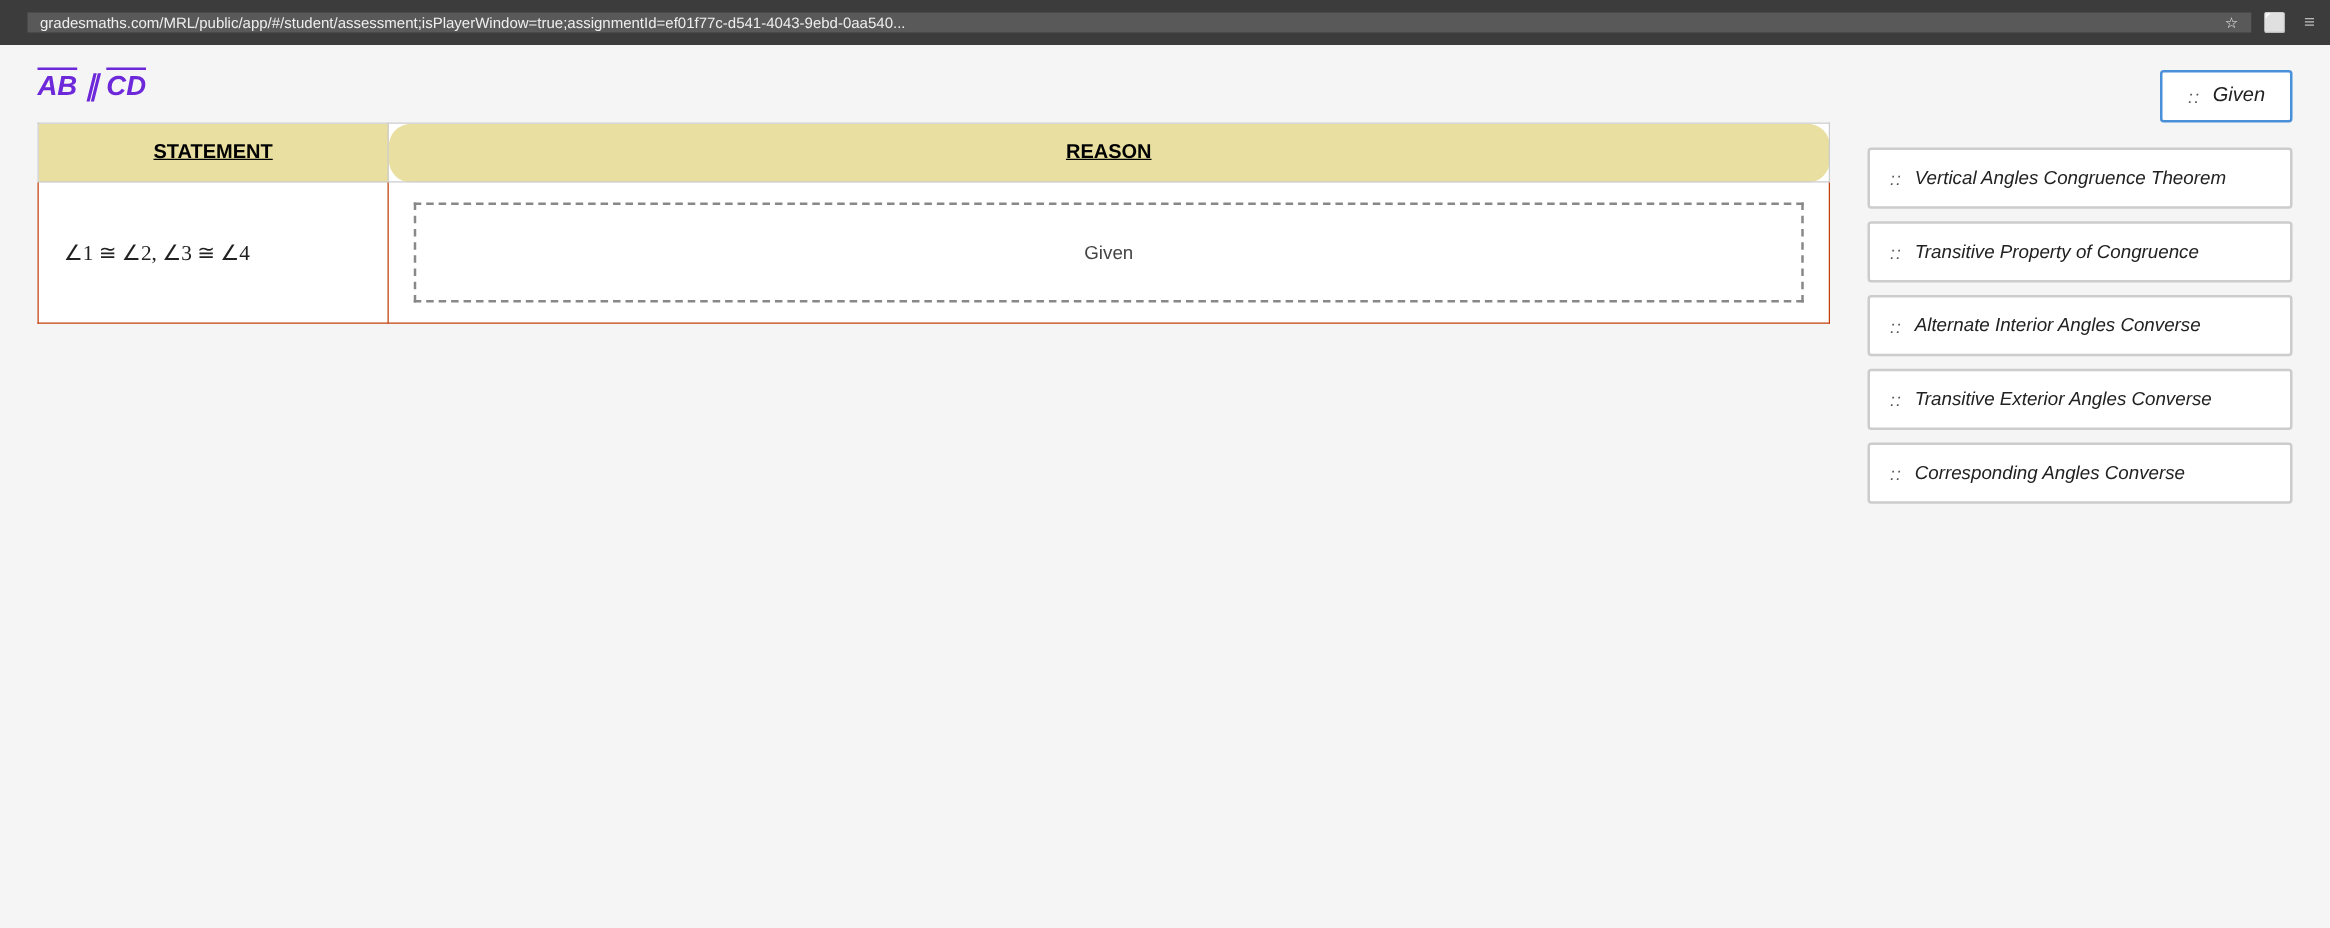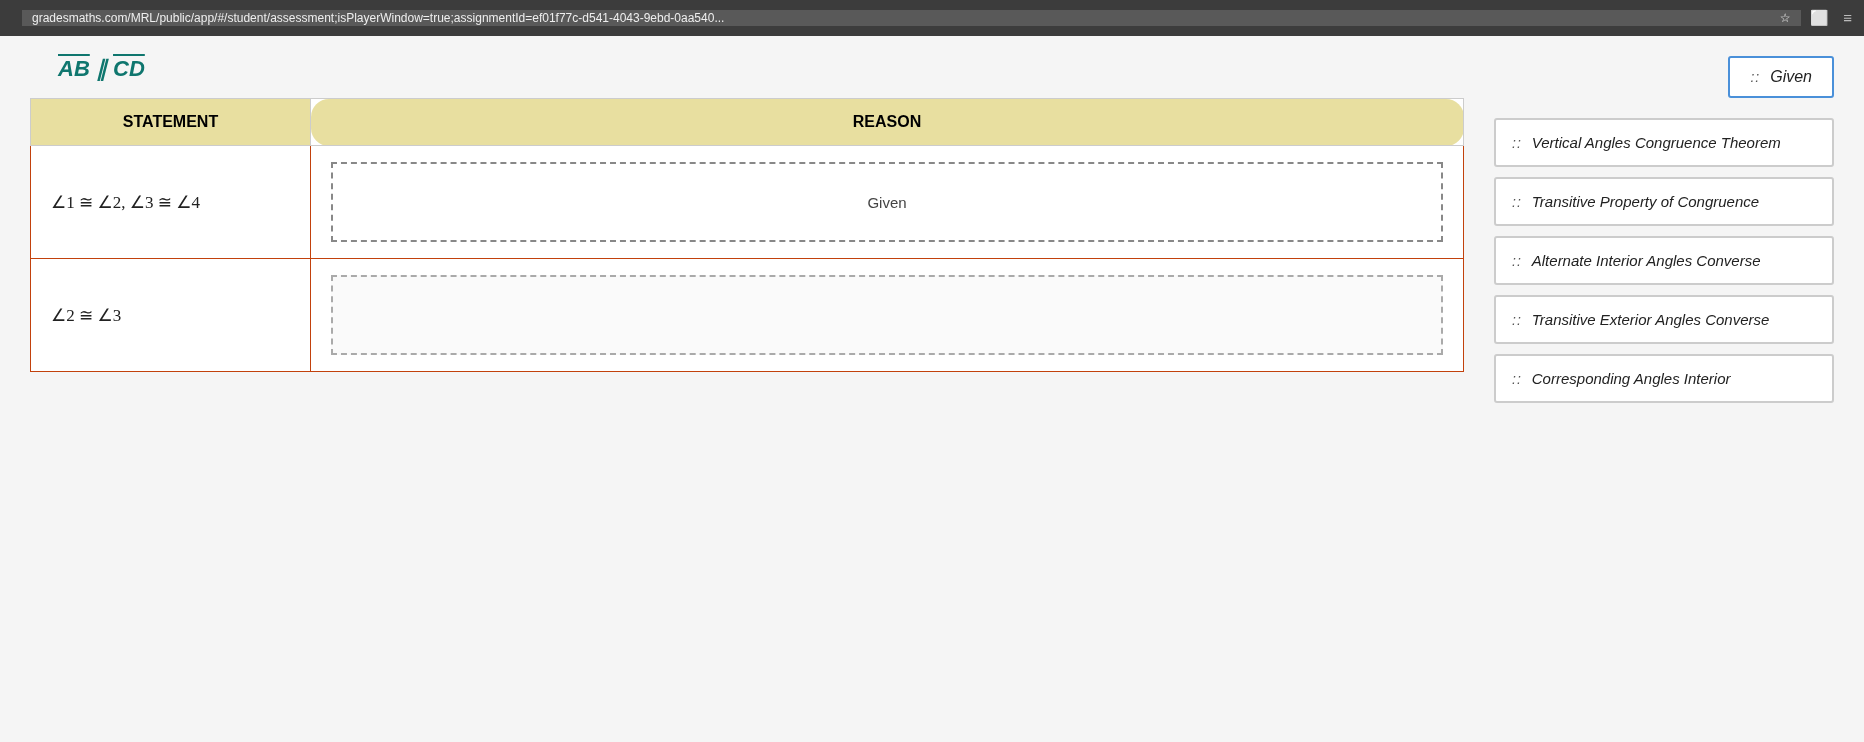--- a/index.html
+++ b/index.html
@@ -55,42 +55,42 @@
     }
 
     .left-section {
       flex: 1;
     }
 
     .page-title {
       font-size: 22px;
       font-weight: bold;
       margin-bottom: 16px;
-      color: #0f766e;
+      color: #6d28d9;
       font-style: italic;
-      margin-left: 28px;
     }
 
     .overline {
       text-decoration: overline;
     }
 
     .proof-table {
       width: 100%;
       border-collapse: collapse;
       background: white;
     }
 
     .proof-table th {
       background: #e8dfa0;
       font-weight: bold;
       font-size: 16px;
       padding: 14px 20px;
       text-align: center;
       border: 1px solid #ccc;
+      text-decoration: underline;
     }
 
     .proof-table th.statement-header {
       width: 280px;
       text-align: center;
     }
 
     .proof-table th.reason-header {
       text-align: center;
       border-radius: 18px;
@@ -217,28 +217,20 @@
         <tr>
           <td class="statement-cell">
             <span class="math-sym">∠1 ≅ ∠2, ∠3 ≅ ∠4</span>
           </td>
           <td class="reason-cell">
             <div class="dashed-box filled">
               <span>Given</span>
             </div>
           </td>
         </tr>
-        <tr>
-          <td class="statement-cell">
-            <span class="math-sym">∠2 ≅ ∠3</span>
-          </td>
-          <td class="reason-cell">
-            <div class="dashed-box"></div>
-          </td>
-        </tr>
       </tbody>
     </table>
   </div>
 
   <div class="right-section">
     <div class="top-right-area">
       <div class="given-card highlighted">
         <span class="drag-handle">::</span>
         <span>Given</span>
       </div>
@@ -259,16 +251,16 @@
       <span>Alternate Interior Angles Converse</span>
     </div>
 
     <div class="reason-card">
       <span class="drag-handle">::</span>
       <span>Transitive Exterior Angles Converse</span>
     </div>
 
     <div class="reason-card">
       <span class="drag-handle">::</span>
-      <span>Corresponding Angles Interior</span>
+      <span>Corresponding Angles Converse</span>
     </div>
   </div>
 </div>
 
 </body></html>

